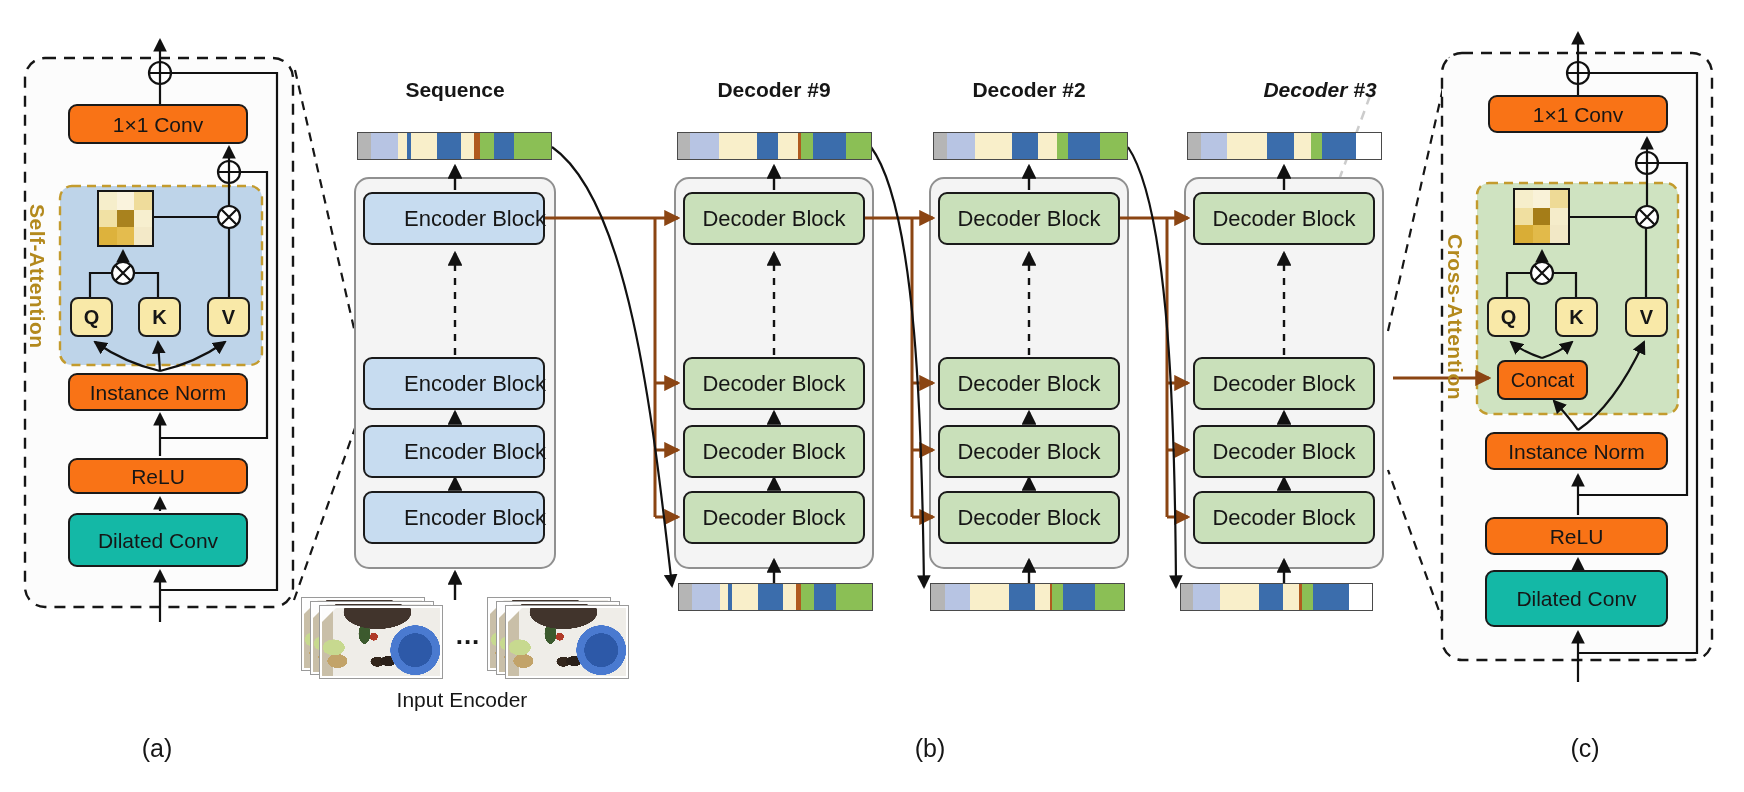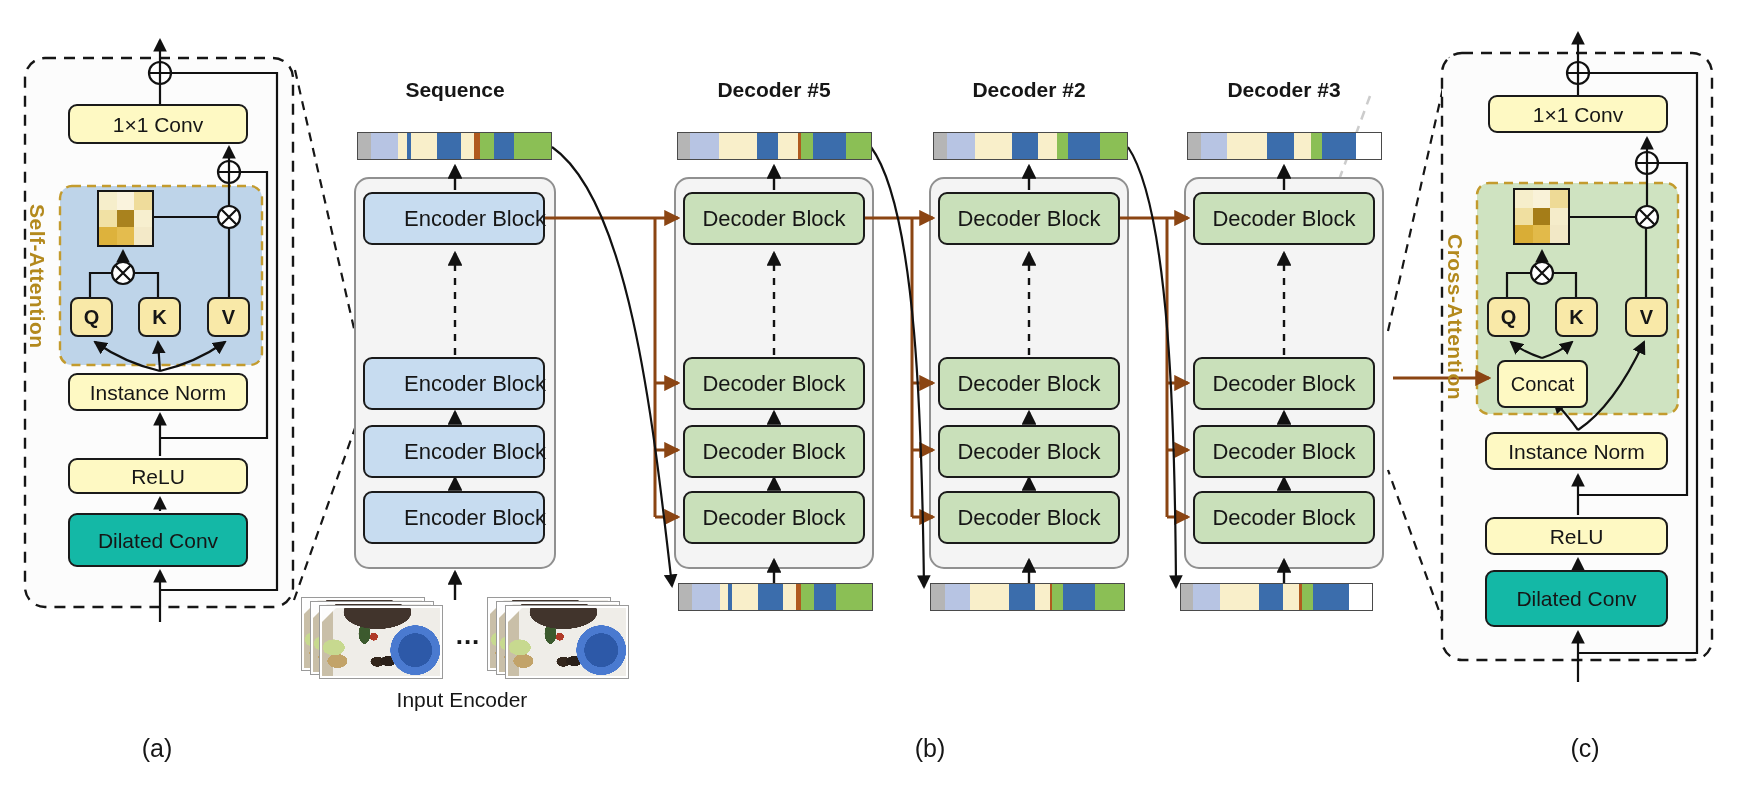--- a/index.html
+++ b/index.html
@@ -2,21 +2,21 @@
 <html><head>
 <meta charset="utf-8">
 <style>
   html,body{margin:0;padding:0;background:#ffffff;}
   #stage{position:relative;width:1744px;height:792px;background:#ffffff;overflow:hidden;
          font-family:"Liberation Sans","DejaVu Sans",sans-serif;color:#161616;}
   #lines{position:absolute;left:0;top:0;z-index:1;}
   .box{position:absolute;z-index:3;display:flex;align-items:center;justify-content:center;
        border:2.2px solid #1a1a1a;border-radius:9px;font-size:21px;line-height:1;
        box-sizing:border-box;white-space:nowrap;}
-  .gray{background:#fef9c3;}
+  .gray{background:#f97316;}
   .pink{background:#14b8a6;}
   .enc-blk{background:#c7dcf0;font-size:22px;padding-left:42px;}
   .dec-blk{background:#c9e0ba;font-size:22px;}
   .qkv{background:#f9e9a8;border-radius:8px;font-weight:700;font-size:20px;}
   .coltitle{position:absolute;z-index:3;width:200px;text-align:center;font-weight:700;
             font-size:21px;}
   .bar{position:absolute;z-index:3;height:28px;display:flex;border:1.6px solid #4a4a4a;
        box-sizing:border-box;background:#fff;}
   .bar>div{height:100%;}
   .matrix{position:absolute;z-index:3;width:57px;height:57px;border:2px solid #161616;
@@ -241,21 +241,21 @@
       <div style="flex: 0 0 3.1%; background: rgb(176, 90, 30);"></div>
       <div style="flex: 0 0 6.9%; background: rgb(139, 191, 85);"></div>
       <div style="flex: 0 0 10.4%; background: rgb(59, 109, 172);"></div>
       <div style="flex: 0 0 19.3%; background: rgb(139, 191, 85);"></div>
     </div>
   <div class="box enc-blk" style="left:363px;top:192px;width:182px;height:53px;">Encoder Block</div>
   <div class="box enc-blk" style="left:363px;top:357px;width:182px;height:53px;">Encoder Block</div>
   <div class="box enc-blk" style="left:363px;top:425px;width:182px;height:53px;">Encoder Block</div>
   <div class="box enc-blk" style="left:363px;top:491px;width:182px;height:53px;">Encoder Block</div>
 
-  <div class="coltitle" style="left:674px;top:78px;">Decoder #5</div>
+  <div class="coltitle" style="left:674px;top:78px;">Decoder #9</div>
   <div class="bar" style="left:677px;top:132px;width:195px;">
       <div style="flex: 0 0 6%; background: rgb(181, 181, 181);"></div>
       <div style="flex: 0 0 15%; background: rgb(183, 196, 227);"></div>
       <div style="flex: 0 0 20%; background: rgb(249, 239, 202);"></div>
       <div style="flex: 0 0 11%; background: rgb(59, 109, 172);"></div>
       <div style="flex: 0 0 10%; background: rgb(249, 239, 202);"></div>
       <div style="flex: 0 0 1.5%; background: rgb(176, 90, 30);"></div>
       <div style="flex: 0 0 6.5%; background: rgb(139, 191, 85);"></div>
       <div style="flex: 0 0 17%; background: rgb(59, 109, 172);"></div>
       <div style="flex: 0 0 13%; background: rgb(139, 191, 85);"></div>
@@ -298,21 +298,21 @@
       <div style="flex: 0 0 13%; background: rgb(183, 196, 227);"></div>
       <div style="flex: 0 0 20.5%; background: rgb(249, 239, 202);"></div>
       <div style="flex: 0 0 13.5%; background: rgb(59, 109, 172);"></div>
       <div style="flex: 0 0 7.5%; background: rgb(249, 239, 202);"></div>
       <div style="flex: 0 0 1.3%; background: rgb(176, 90, 30);"></div>
       <div style="flex: 0 0 5.7%; background: rgb(139, 191, 85);"></div>
       <div style="flex: 0 0 16.5%; background: rgb(59, 109, 172);"></div>
       <div style="flex: 0 0 15%; background: rgb(139, 191, 85);"></div>
     </div>
 
-  <div class="coltitle" style="left:1184px;top:78px;">Decoder #3</div>
+  <div class="coltitle" style="left:1220px;top:78px;font-style:italic;">Decoder #3</div>
   <div class="bar" style="left:1187px;top:132px;width:195px;">
       <div style="flex: 0 0 6.5%; background: rgb(181, 181, 181);"></div>
       <div style="flex: 0 0 13.7%; background: rgb(183, 196, 227);"></div>
       <div style="flex: 0 0 20.5%; background: rgb(249, 239, 202);"></div>
       <div style="flex: 0 0 14%; background: rgb(59, 109, 172);"></div>
       <div style="flex: 0 0 9.1%; background: rgb(249, 239, 202);"></div>
       <div style="flex: 0 0 5.9%; background: rgb(139, 191, 85);"></div>
       <div style="flex: 0 0 17.5%; background: rgb(59, 109, 172);"></div>
       <div style="flex: 0 0 12.8%; background: rgb(255, 255, 255);"></div>
     </div>
@@ -353,21 +353,21 @@
       <div style="background: rgb(240, 223, 160);"></div>
       <div style="background: rgb(165, 125, 24);"></div>
       <div style="background: rgb(245, 236, 202);"></div>
       <div style="background: rgb(217, 173, 54);"></div>
       <div style="background: rgb(226, 186, 74);"></div>
       <div style="background: rgb(242, 232, 198);"></div>
     </div>
   <div class="box qkv" style="left:1487px;top:297px;width:43px;height:40px;">Q</div>
   <div class="box qkv" style="left:1555px;top:297px;width:43px;height:40px;">K</div>
   <div class="box qkv" style="left:1625px;top:297px;width:43px;height:40px;">V</div>
-  <div class="box gray" style="left:1497px;top:360px;width:91px;height:48px;font-size:20px;border-radius:8px;">Concat</div>
+  <div class="box gray" style="left:1497px;top:360px;width:91px;height:40px;font-size:20px;border-radius:8px;">Concat</div>
   <div class="vlabel" style="left:1440px;top:192px;height:250px;width:30px;">Cross-Attention</div>
   <div class="box gray" style="left:1485px;top:432px;width:183px;height:38px;">Instance Norm</div>
   <div class="box gray" style="left:1485px;top:517px;width:183px;height:38px;">ReLU</div>
   <div class="box pink" style="left:1485px;top:570px;width:183px;height:57px;">Dilated Conv</div>
 
   <div class="caption" style="left:112px;top:734px;">(a)</div>
   <div class="caption" style="left:885px;top:734px;">(b)</div>
   <div class="caption" style="left:1540px;top:734px;">(c)</div>
 
 </div>

